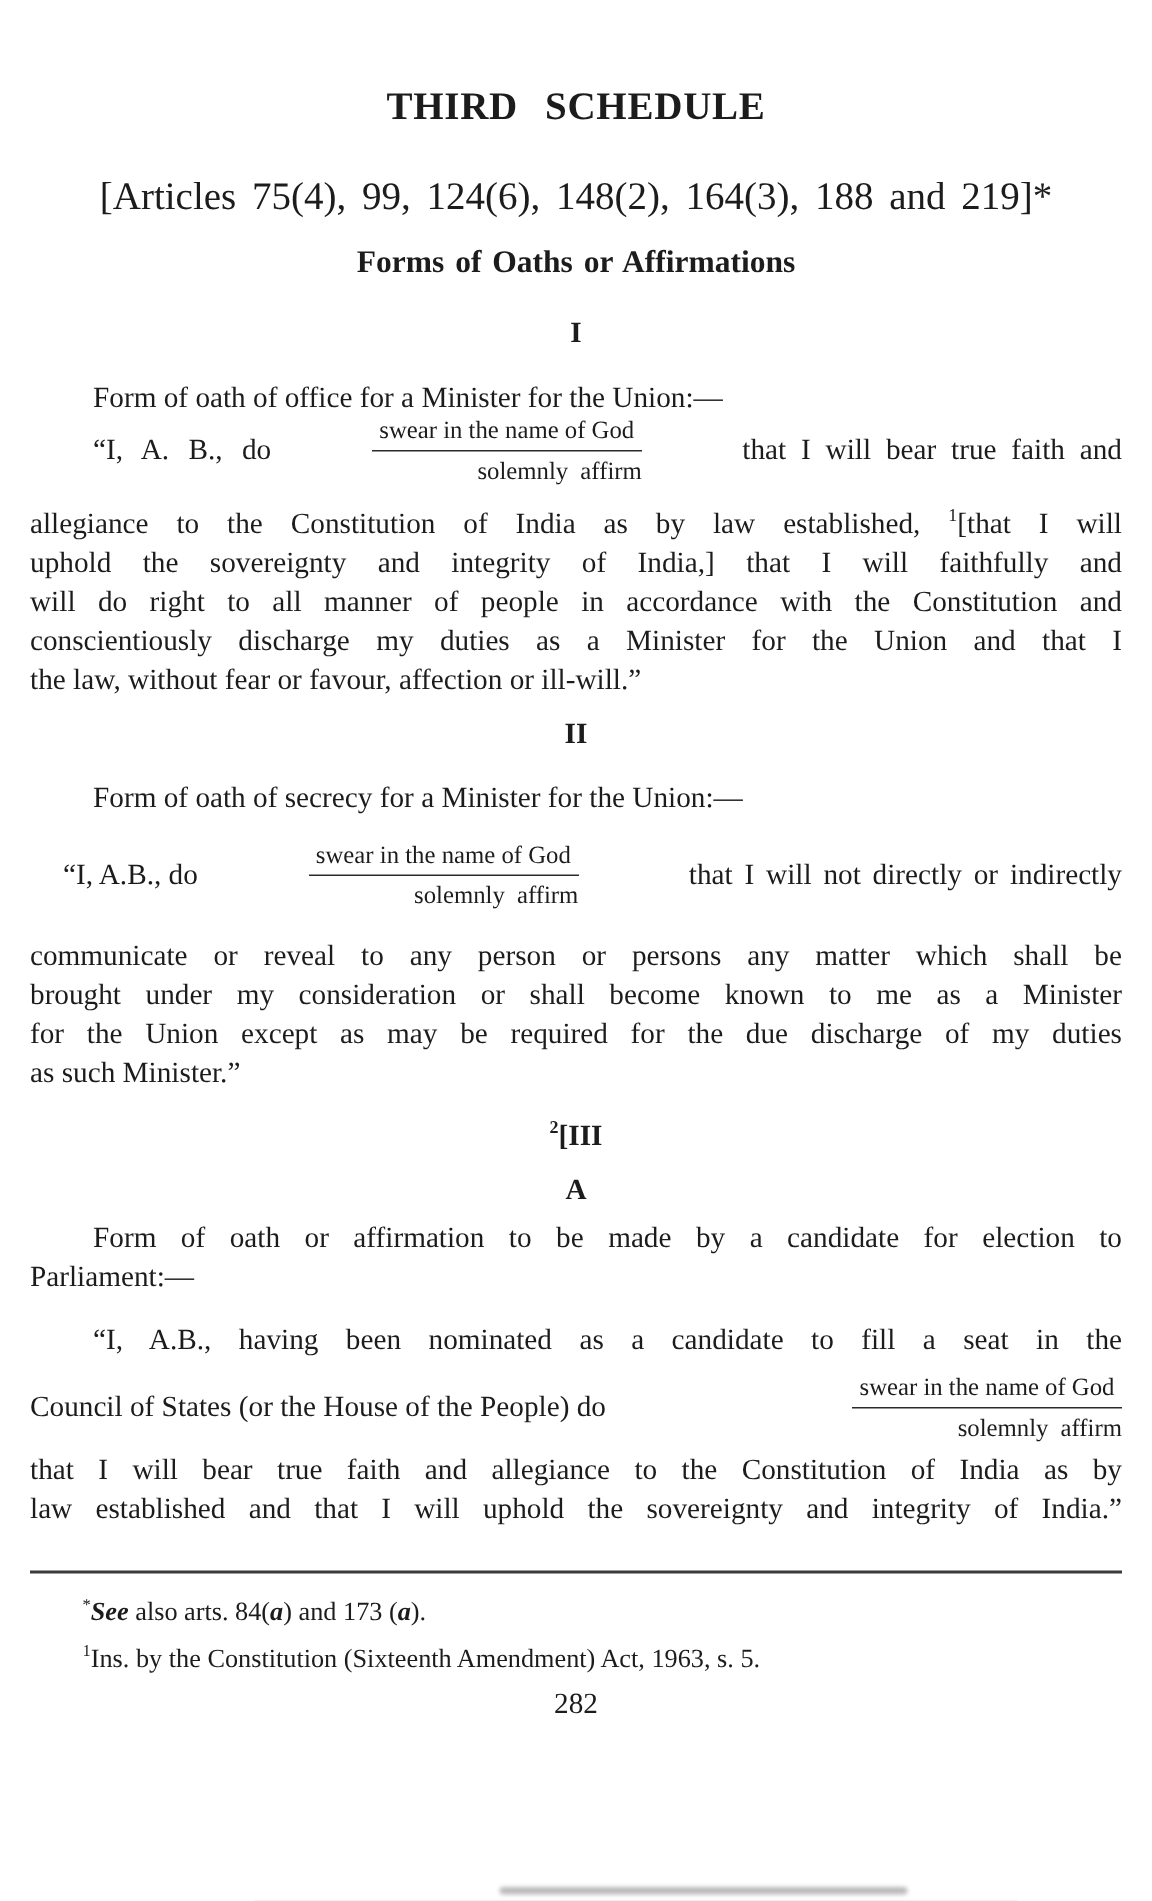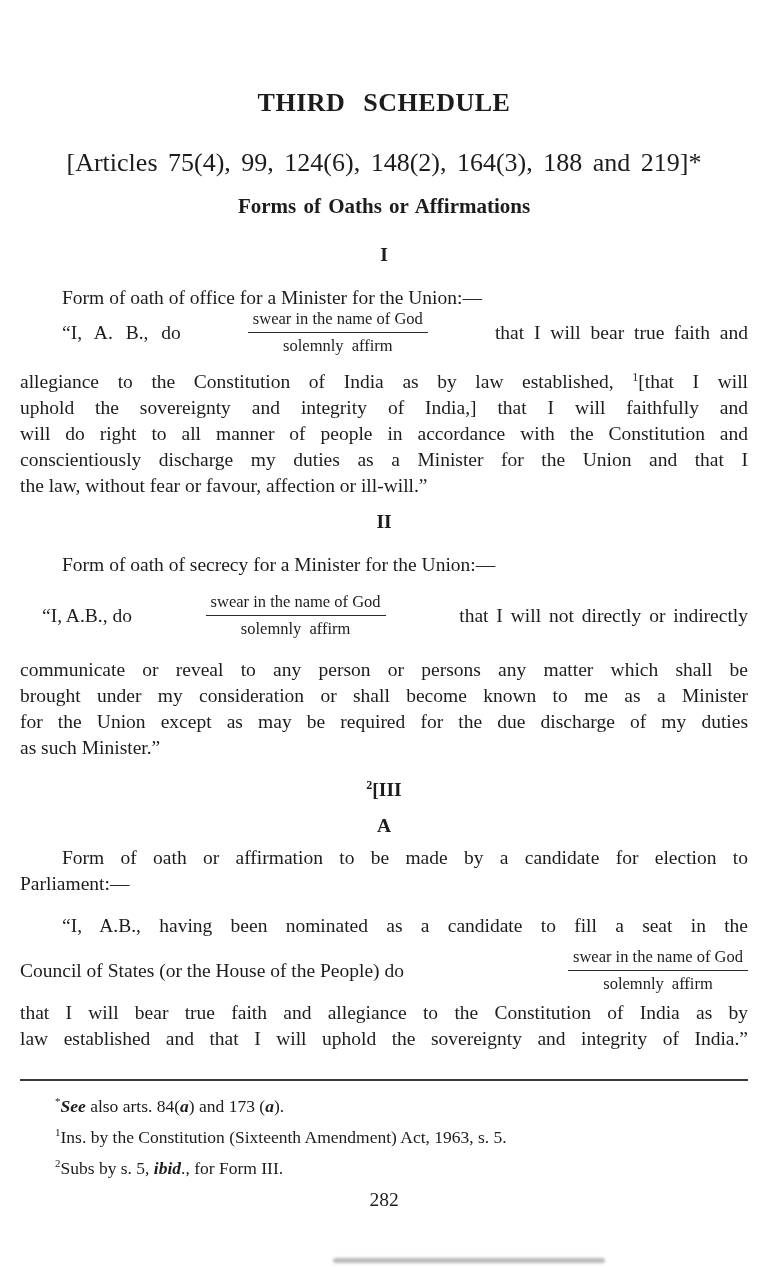--- a/index.html
+++ b/index.html
@@ -4,39 +4,39 @@
 <style>
   html,body { margin:0; padding:0; background:#e8e8e8; }
   .page {
     position:relative; width:768px; height:1267px; margin:0 auto;
     background:#ffffff; overflow:hidden;
     font-family:"Liberation Serif","DejaVu Serif",serif;
     color:#1c1c1c; font-size:19.5px;
   }
   .content { padding:0 20px; }
 
-  .title { margin:0; padding-top:88px; text-align:center;
+  .title { margin:0; padding-top:56px; text-align:center;
            font-size:26px; font-weight:bold; word-spacing:11px; letter-spacing:0.5px; }
   .articles { margin-top:30px; text-align:center; font-size:26px; word-spacing:4px; }
   .subtitle { margin-top:16px; text-align:center; font-weight:bold; font-size:21px; word-spacing:2px; }
   .sec-head { margin-top:25px; text-align:center; font-weight:bold; font-size:19.5px; }
   .sec-head sup { font-size:12px; line-height:0; }
 
   .lead { margin:21px 0 0; text-indent:42px; }
 
   .oath-line { display:flex; justify-content:space-between; align-items:center; margin-top:0; }
   .indent1 { padding-left:42px; }
   .indent2 { padding-left:22px; }
   .sp-wide { word-spacing:8px; }
   .sp-med  { word-spacing:5px; }
   .sp-sm   { word-spacing:3px; }
 
   .fraction { display:inline-block; text-align:center; font-size:16.5px; line-height:20px; }
   .fraction .num { display:block; border-bottom:1.6px solid #2a2a2a; padding:0 5px 3px; }
-  .fraction .den { display:block; padding-top:3px; word-spacing:4px; }
+  .fraction .den { display:block; padding-top:3px; word-spacing:4px;text-align:right; }
 
   .para { margin-top:13px; line-height:26px; }
   .jline { text-align:justify; text-align-last:justify; }
   .lline { text-align:left; }
   .para sup, .bodysup { font-size:12px; line-height:0; }
 
   .m12 { margin-top:12px; } .m14 { margin-top:14px; } .m16 { margin-top:16px; }
   .m18 { margin-top:18px; } .m8 { margin-top:8px; } .m6 { margin-top:6px; }
 
   .fn-rule { margin-top:27px; border:0; border-top:2px solid #3a3a3a; }
@@ -126,21 +126,20 @@
     <div class="para m6">
       <div class="jline">that I will bear true faith and allegiance to the Constitution of India as by</div>
       <div class="jline">law established and that I will uphold the sovereignty and integrity of India.”</div>
     </div>
 
     <hr class="fn-rule">
 
     <div class="footnotes">
       <div><sup>*</sup><span class="it">See</span><span> also arts. 84(</span><span class="it">a</span><span>) and 173 (</span><span class="it">a</span><span>).</span></div>
       <div><sup>1</sup><span>Ins. by the Constitution (Sixteenth Amendment) Act, 1963, s. 5.</span></div>
-      <div><sup>2</sup><span>Subs by s. 5, </span><span class="it">ibid</span><span>., for Form III.</span></div>
     </div>
 
     <div class="pageno">282</div>
 
   </div>
 
   <div class="scan-smudge"></div>
 </div>
 
 </body></html>

